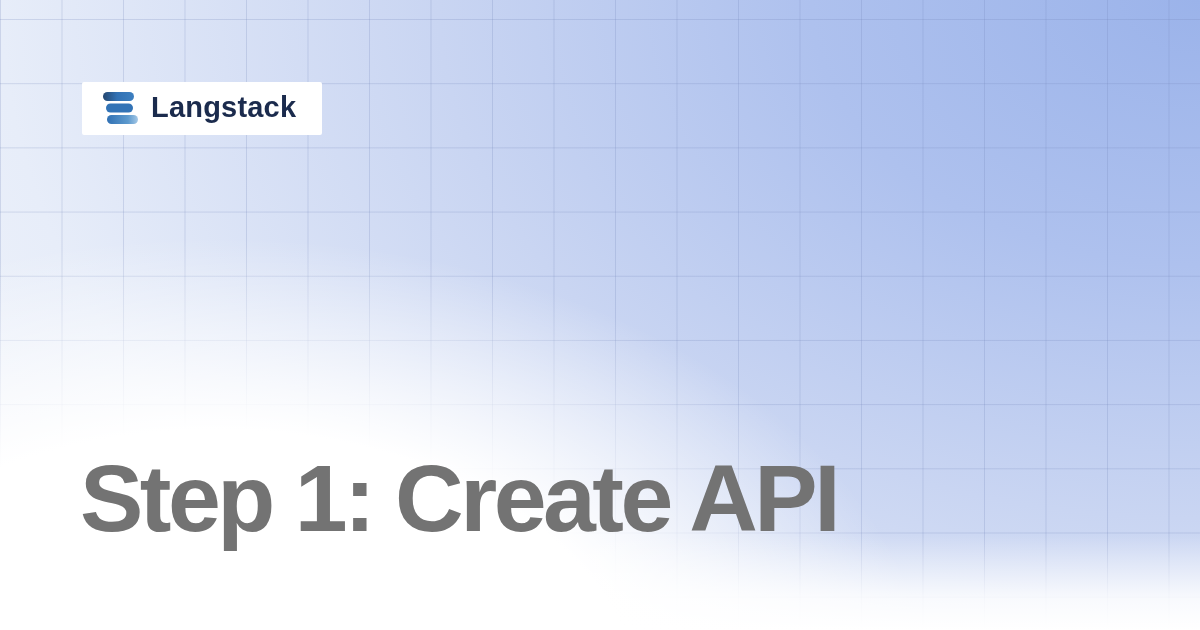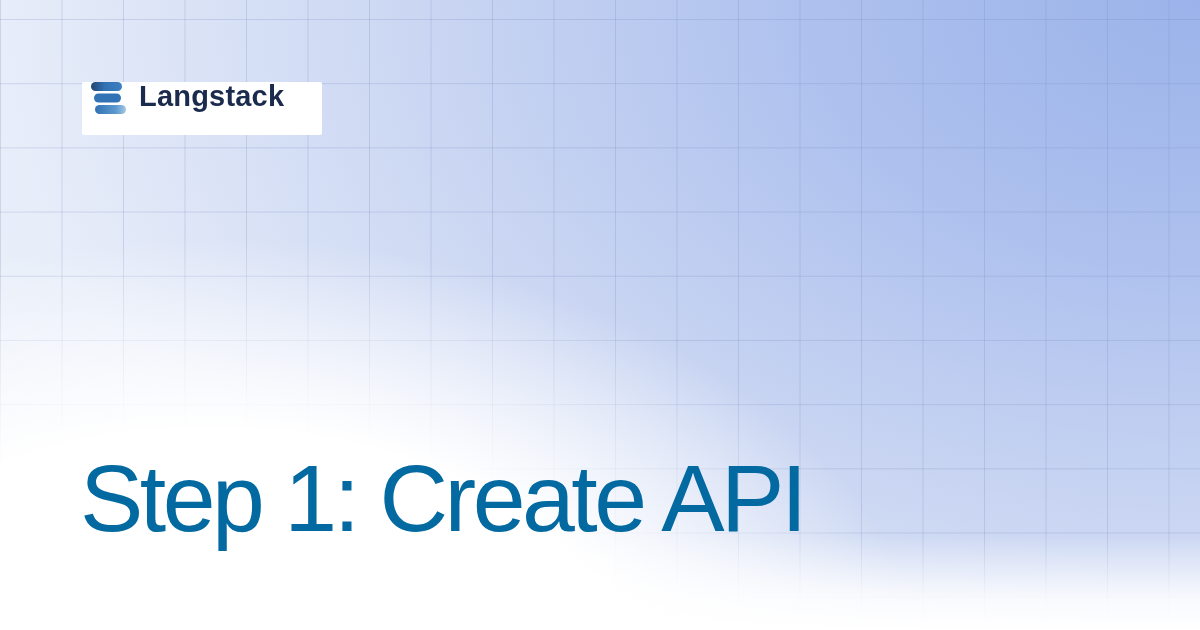--- a/index.html
+++ b/index.html
@@ -43,45 +43,45 @@
   }
   .logo-box {
     position: absolute;
     left: 82px;
     top: 82px;
     width: 240px;
     height: 53px;
     background: #ffffff;
     border-radius: 2px;
     display: flex;
-    align-items: flex-start;
-    padding-left: 8px;
+    align-items: center;
+    padding-left: 20px;
     box-sizing: border-box;
     gap: 12px;
   }
   .logo-icon {
     flex: 0 0 auto;
     display: block;
   }
   .logo-text {
     color: #1b2b4d;
     font-size: 29px;
     font-weight: 700;
     letter-spacing: 0.2px;
     line-height: 1;
     padding-bottom: 2px;
   }
   .title {
     position: absolute;
     left: 80px;
     top: 451px;
     margin: 0;
-    color: #0369a1;
+    color: #737373;
     font-size: 95px;
-    font-weight: 400;
+    font-weight: 700;
     letter-spacing: -3.5px;
     line-height: 1.0;
     white-space: nowrap;
   }
 </style>
 </head>
 <body>
 
 <div class="banner">
 

